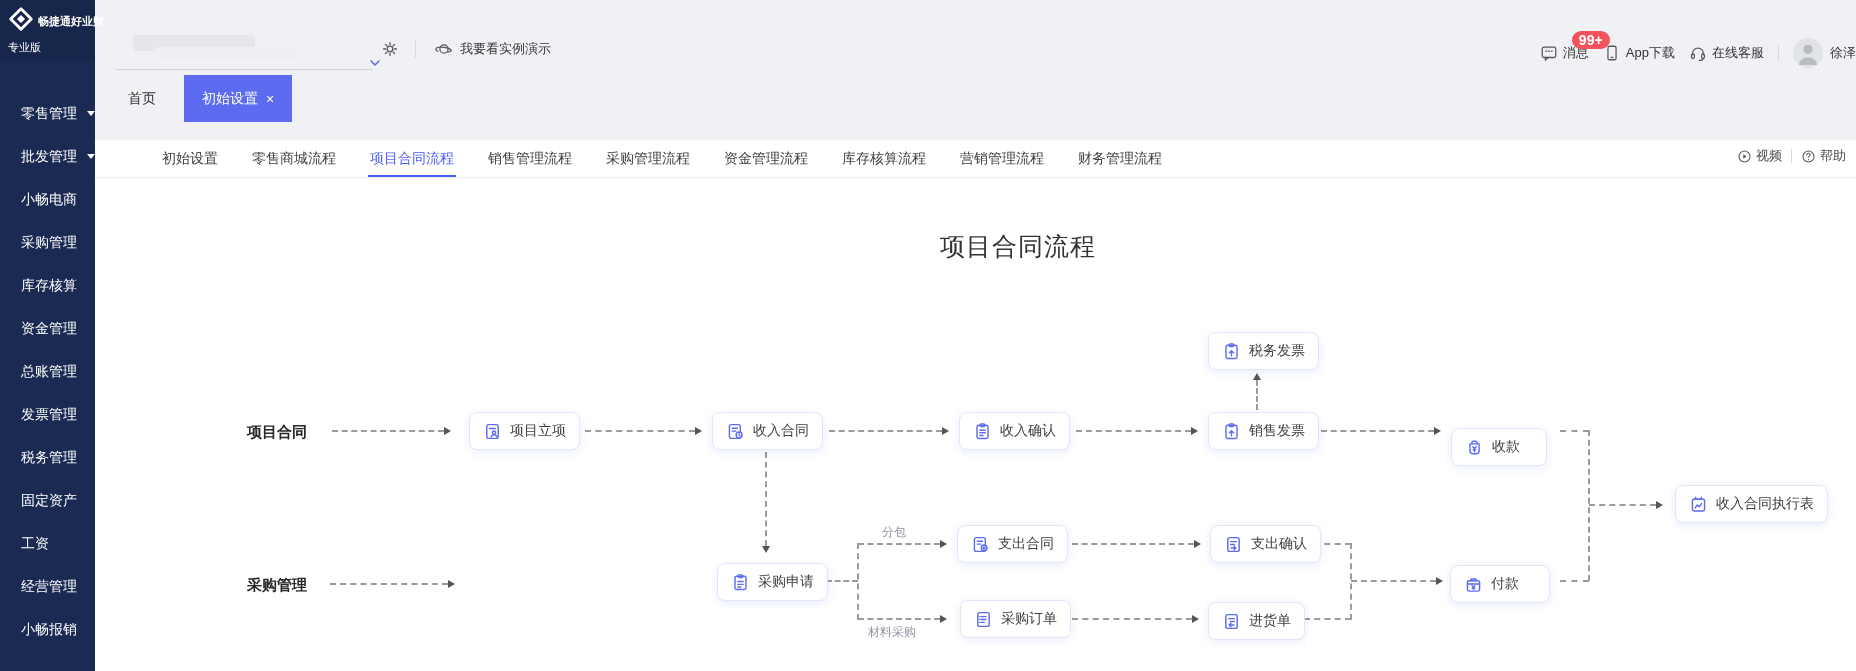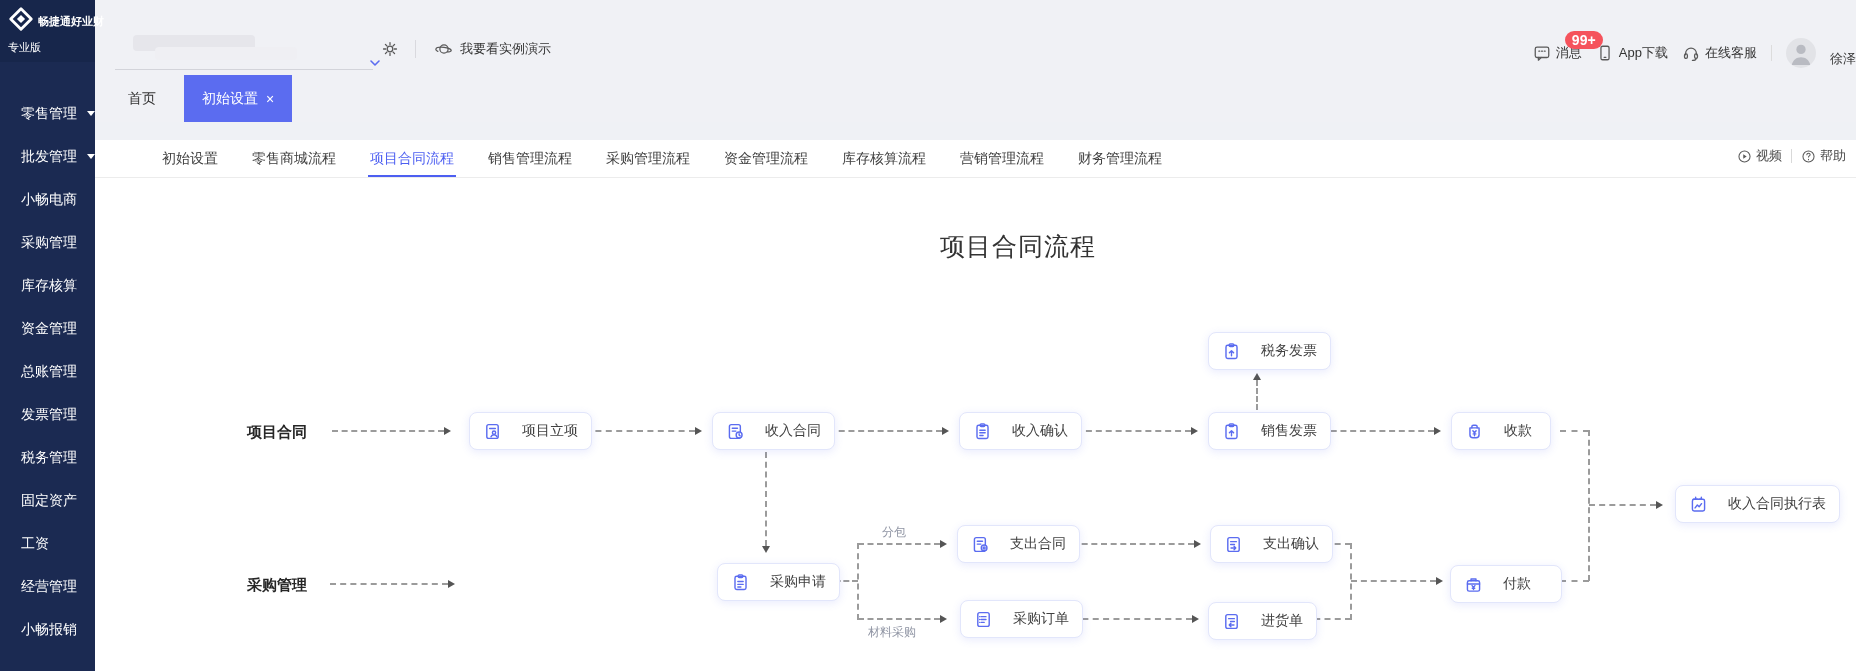--- a/index.html
+++ b/index.html
@@ -38,21 +38,21 @@
   .tico { width:18px; height:18px; stroke:#595959; fill:none; stroke-width:1.4;
     stroke-linecap:round; stroke-linejoin:round; }
   .v-div { position:absolute; left:320px; top:40px; width:1px; height:18px; background:#d9d9de; }
   .demo-link { position:absolute; left:340px; top:40px; display:flex; align-items:center;
     gap:7px; cursor:pointer; color:#333; font-size:13px; white-space:nowrap; }
   .right-cluster { position:absolute; right:0px; top:38px; display:flex; align-items:center;
     gap:14px; color:#333; font-size:13px; white-space:nowrap; }
   .tb-link { display:flex; align-items:center; gap:5px; cursor:pointer; position:relative; }
   .badge { position:absolute; top:-13px; left:32px; background:#f5535c; color:#fff;
     font-size:14px; font-weight:bold; padding:1px 7px; border-radius:9px; }
-  .user-box { display:flex; align-items:flex-end; gap:14px; cursor:pointer; }
+  .user-box { display:flex; align-items:center; gap:7px; cursor:pointer; }
   .avatar { width:30px; height:30px; border-radius:50%; background:#e2e3e7; overflow:hidden; }
   .u-div { width:1px; height:16px; background:#dcdcdc; }
 
   
   .main-tabs { position:absolute; left:0; bottom:0; height:47px; display:flex; align-items:stretch; }
   .tab-home { display:flex; align-items:center; padding:0 28px 0 33px; color:#333;
     font-size:14px; cursor:pointer; }
   .tab-active { display:flex; align-items:center; gap:8px; background:#5b6cf0; color:#fff;
     font-size:14px; padding:0 18px; cursor:pointer; }
   .tab-close { font-size:14px; cursor:pointer; line-height:1; }
@@ -67,21 +67,21 @@
   .subnav-right { position:absolute; right:10px; bottom:12px; display:flex; align-items:center;
     gap:9px; color:#4a4a4a; font-size:13px; }
   .sn-link { display:flex; align-items:center; gap:4px; cursor:pointer; }
   .sn-div { width:1px; height:14px; background:#d9d9d9; }
 
   
   .canvas { position:absolute; left:0; top:0; width:1856px; height:671px; z-index:15; }
   .flow-title { position:absolute; left:940px; top:230px; font-size:25px; color:#333;
     font-weight:500; letter-spacing:1px; }
   .row-label { position:absolute; font-size:15px; font-weight:bold; color:#262626; }
-  .node { position:absolute; height:38px; display:flex; align-items:center; gap:20px;
+  .node { position:absolute; height:38px; display:flex; align-items:center; gap:8px;
     padding:0 13px; background:#fff; border:1px solid #e2e6fb; border-radius:8px;
     box-shadow:0 2px 8px rgba(99,115,240,0.14); cursor:pointer; white-space:nowrap; }
   .node .nlabel { font-size:14px; color:#404040; }
   .nicon { display:flex; }
   .nicon svg { width:19px; height:19px; stroke:#5b6cf0; fill:none; stroke-width:1.5;
     stroke-linecap:round; stroke-linejoin:round; }
   .eh { position:absolute; border-top:2px dashed #9b9b9b; }
   .ev { position:absolute; border-left:2px dashed #9b9b9b; }
   .ar { position:absolute; width:0; height:0; border-top:4.5px solid transparent;
     border-bottom:4.5px solid transparent; border-left:7px solid #555; }
@@ -346,21 +346,21 @@
     <div class="node" style="left:1208px;top:332px">
       <span class="nicon">
           <svg viewBox="0 0 20 20">
             <rect x="4.2" y="3.4" width="11.6" height="14" rx="1.8"></rect>
             <rect x="7.6" y="2" width="4.8" height="2.8" rx="1"></rect>
             <path d="M10 14.6V9.4M7.8 11.4L10 9.2l2.2 2.2"></path>
           </svg>
         </span>
       <span class="nlabel">税务发票</span>
     </div>
-    <div class="node" style="left:1451px;top:412px;padding-right:18px">
+    <div class="node" style="left:1451px;top:428px;padding-right:26px">
       <span class="nicon">
           <svg viewBox="0 0 20 20">
             <path d="M7.2 6.2V5a1.6 1.6 0 011.6-1.6h2.4A1.6 1.6 0 0112.8 5v1.2"></path>
             <path d="M5.2 6.2h9.6v7.2a3.2 3.2 0 01-3.2 3.2H8.4a3.2 3.2 0 01-3.2-3.2z"></path>
             <path d="M8.3 9.3l1.7 2 1.7-2M10 11.3v3.1M8.6 12.5h2.8"></path>
           </svg>
         </span>
       <span class="nlabel">收款</span>
     </div>
     <div class="node" style="left:1675px;top:485px">

